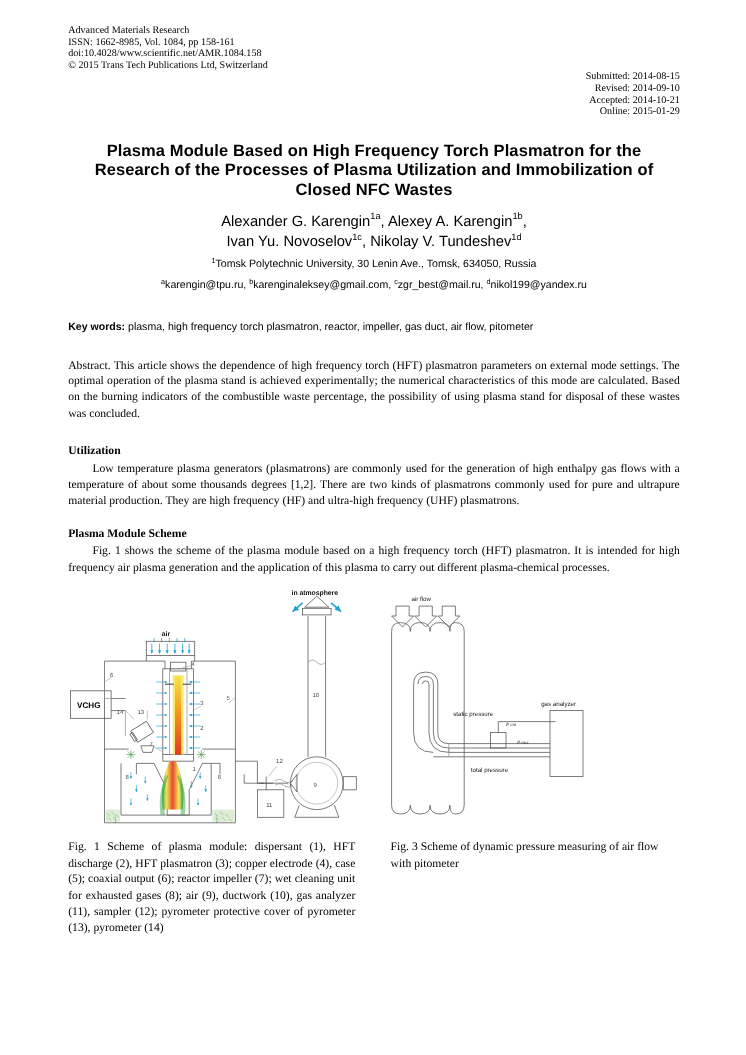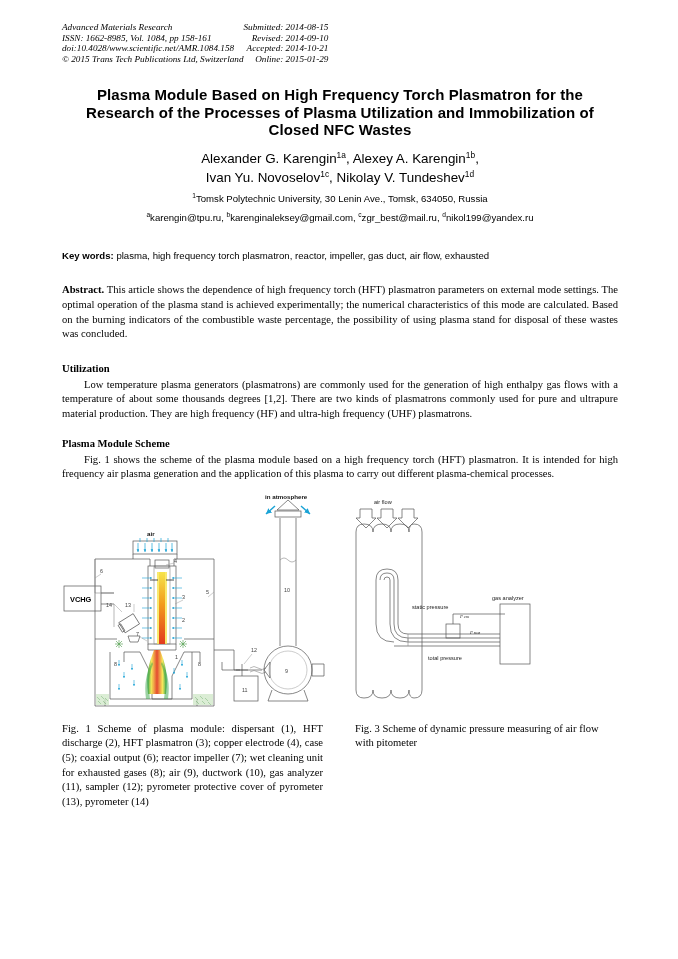--- a/index.html
+++ b/index.html
@@ -26,24 +26,24 @@
   .content {
     position: absolute;
     left: 62px;
     top: 22px;
     width: 556px;
   }
 
   
   .journal-header {
     display: flex;
-    font-style: italic;
     font-size: 9.2px;
     line-height: 10.6px;
     font-family: "Liberation Serif", serif;
+    flex-direction: column;
   }
   .journal-header .left { text-align: left; }
   .journal-header .right { text-align: right; }
 
   
   .paper-title {
     margin-top: 22px;
     text-align: center;
     font-family: "Liberation Sans", sans-serif;
     font-weight: bold;
@@ -91,21 +91,21 @@
   .keywords .kw-label { font-weight: bold; }
 
   
   .abstract {
     margin-top: 21px;
     font-family: "Liberation Serif", serif;
     font-size: 10.6px;
     line-height: 14.6px;
     text-align: justify;
   }
-  .abstract .ab-label { font-weight: bold; }
+  .abstract .ab-label { font-weight: normal; }
 
   
   .section-head {
     margin-top: 20px;
     font-family: "Liberation Serif", serif;
     font-weight: bold;
     font-size: 10.6px;
     line-height: 14px;
   }
   .body-par {
@@ -211,21 +211,21 @@
 
   <div class="affiliation">
     <sup>1</sup><span>Tomsk Polytechnic University, 30 Lenin Ave., Tomsk, 634050, Russia</span>
   </div>
 
   <div class="emails">
     <sup>a</sup><span>karengin@tpu.ru, </span><sup>b</sup><span>karenginaleksey@gmail.com, </span><sup>c</sup><span>zgr_best@mail.ru, </span><sup>d</sup><span>nikol199@yandex.ru</span>
   </div>
 
   <div class="keywords">
-    <span class="kw-label">Key words:</span><span> plasma, high frequency torch plasmatron, reactor, impeller, gas duct, air flow, exhausted</span>
+    <span class="kw-label">Key words:</span><span> plasma, high frequency torch plasmatron, reactor, impeller, gas duct, air flow, pitometer</span>
   </div>
 
   <div class="abstract">
     <span class="ab-label">Abstract.</span><span> This article shows the dependence of high frequency torch (HFT) plasmatron parameters on external mode settings. The optimal operation of the plasma stand is achieved experimentally; the numerical characteristics of this mode are calculated. Based on the burning indicators of the combustible waste percentage, the possibility of using plasma stand for disposal of these wastes was concluded.</span>
   </div>
 
   <div class="section-head">Utilization</div>
   <div class="body-par">Low temperature plasma generators (plasmatrons) are commonly used for the generation of high enthalpy gas flows with a temperature of about some thousands degrees [1,2]. There are two kinds of plasmatrons commonly used for pure and ultrapure material production. They are high frequency (HF) and ultra-high frequency (UHF) plasmatrons.</div>
 
   <div class="section-head section-head-tight">Plasma Module Scheme</div>

